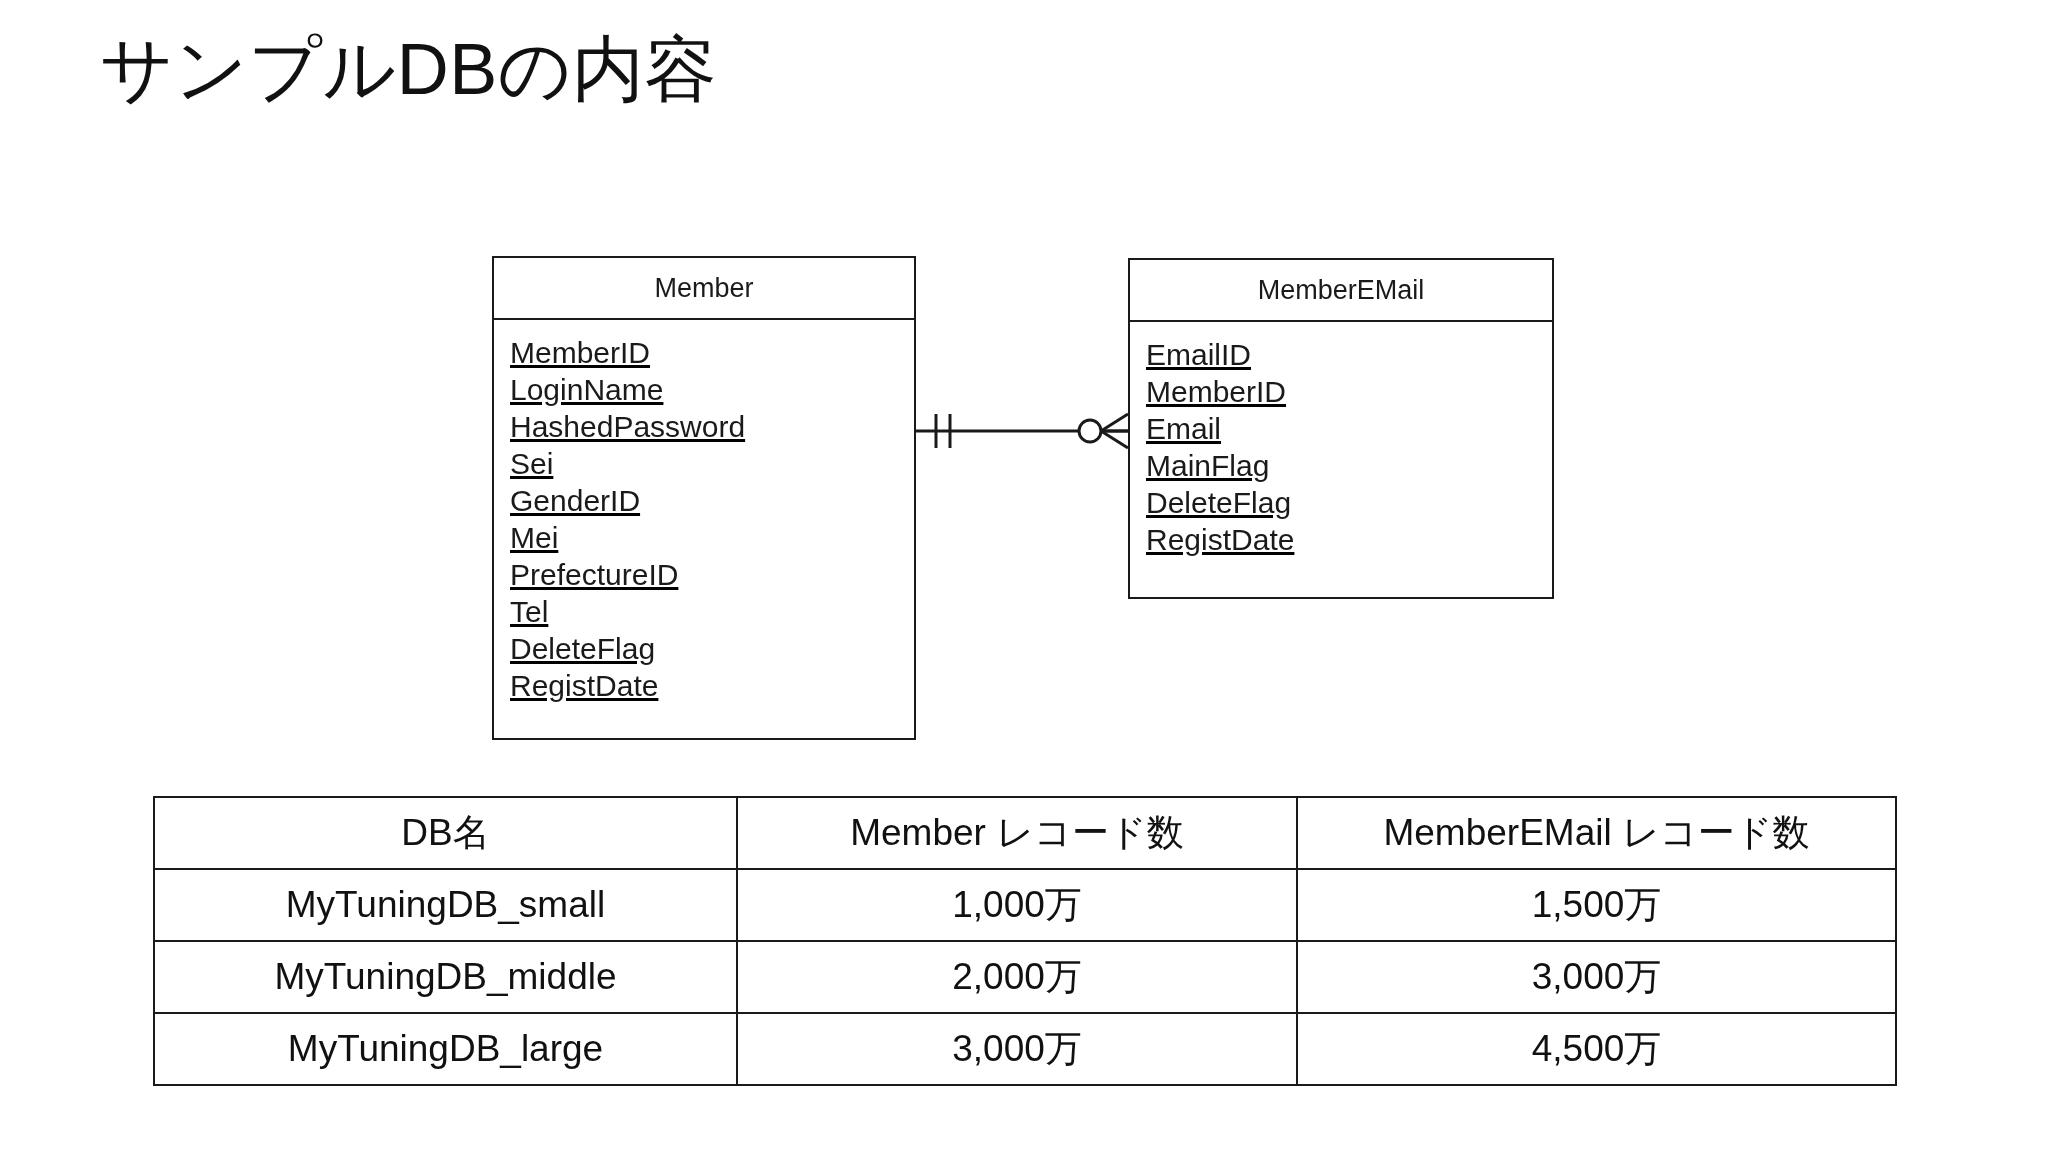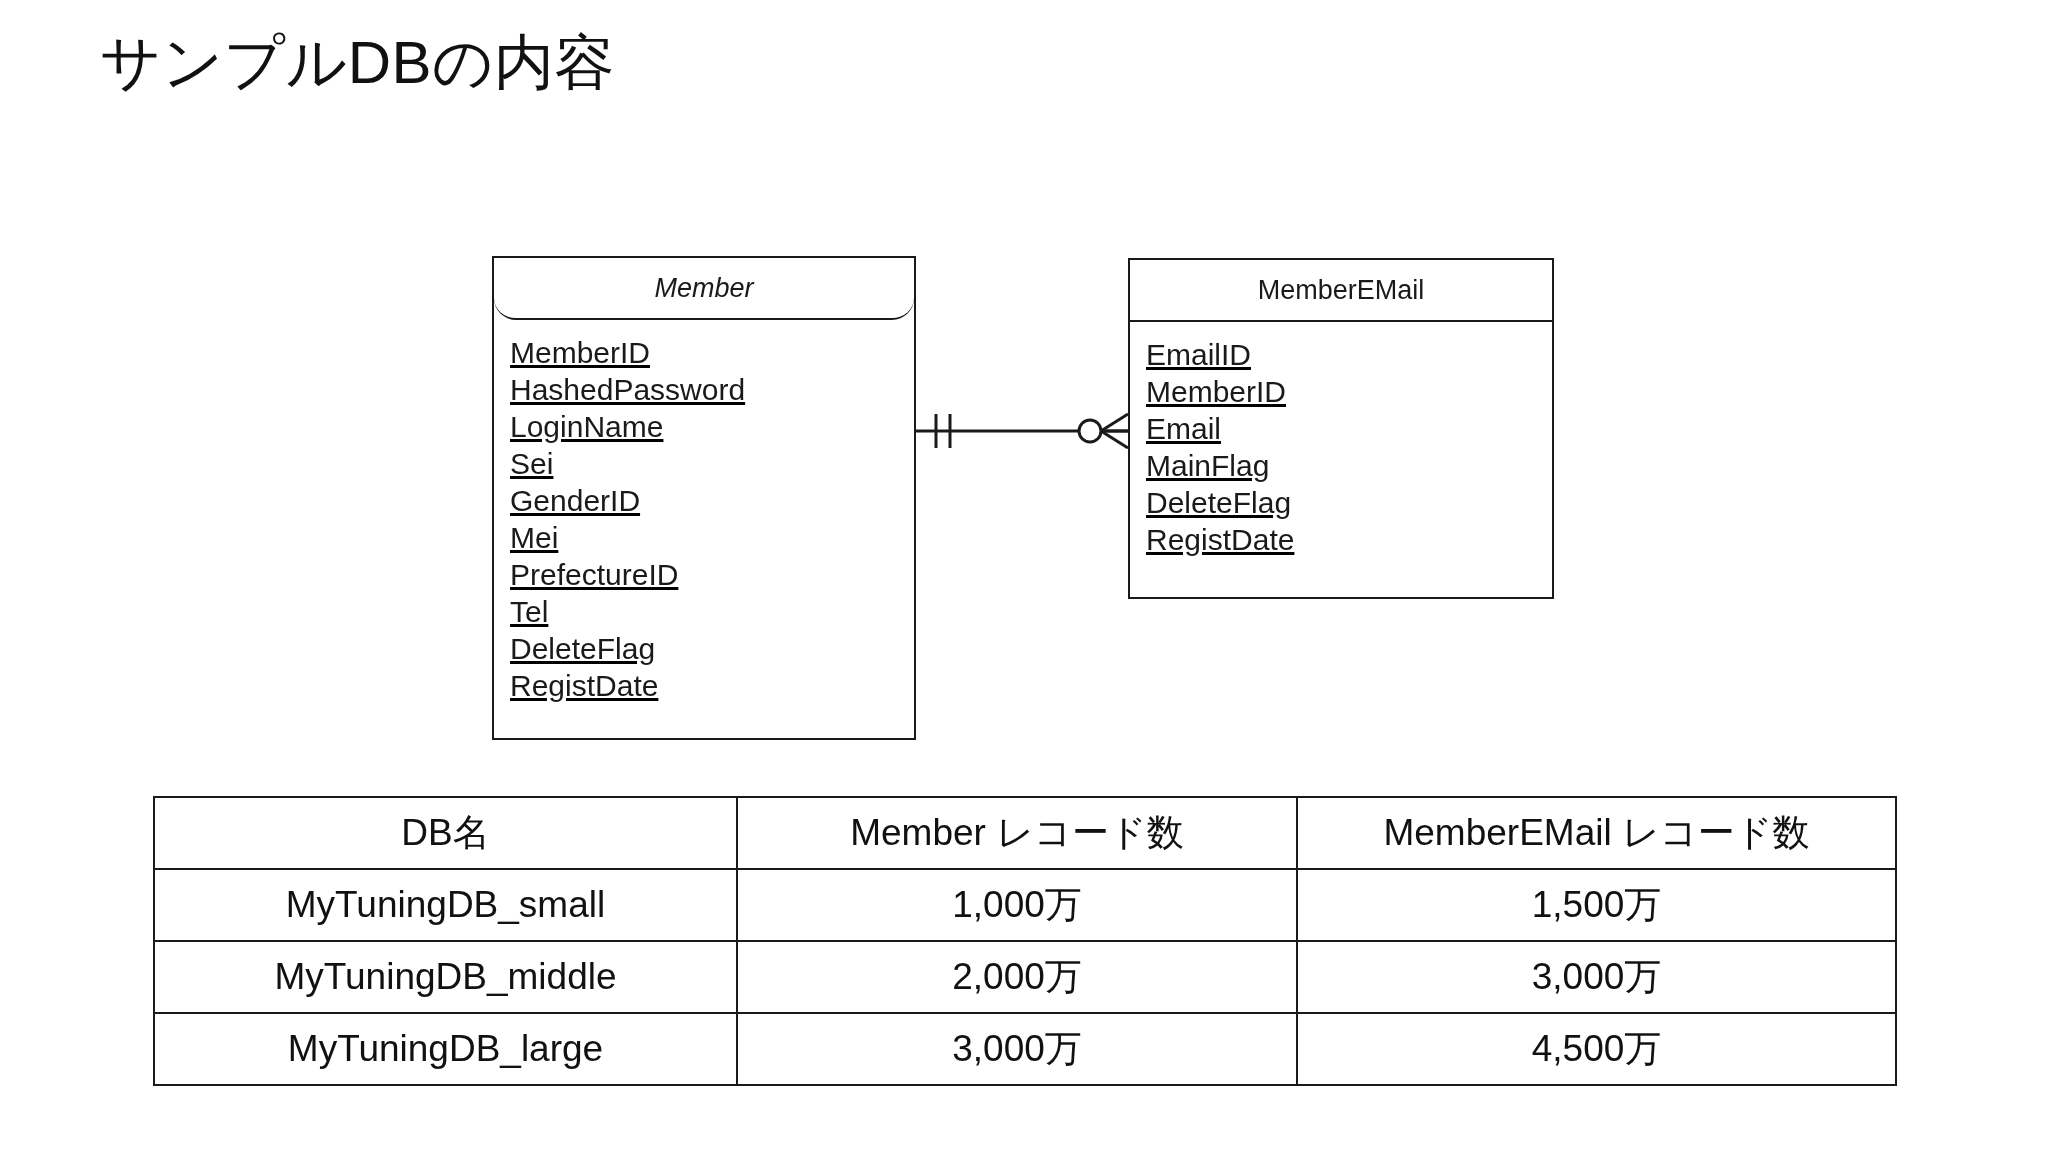--- a/index.html
+++ b/index.html
@@ -14,21 +14,21 @@
     overflow: hidden;
     font-family: "Liberation Sans", "DejaVu Sans", sans-serif;
     color: #000000;
   }
 
   
   .slide-title {
     position: absolute;
     left: 100px;
     top: 28px;
-    font-size: 60px;
+    font-size: 72px;
     line-height: 1.15;
     font-weight: 400;
     color: #111111;
     letter-spacing: 0.5px;
     white-space: nowrap;
   }
 
   
   .er-canvas {
     position: absolute;
@@ -49,22 +49,20 @@
     box-sizing: border-box;
     height: 62px;
     border-bottom: 2px solid #1a1a1a;
     display: flex;
     align-items: center;
     justify-content: center;
     font-size: 27px;
     color: #1a1a1a;
   }
   .entity-header.italic {
-    font-style: italic;
-    border-radius: 22px;
   }
   .entity-body {
     padding: 14px 0 14px 16px;
     text-decoration: underline;
   }
   .attr {
     font-size: 30px;
     line-height: 37px;
     color: #1a1a1a;
     white-space: nowrap;
@@ -127,22 +125,22 @@
 
   <line x1="1128" y1="414" x2="1101" y2="431" stroke="#1a1a1a" stroke-width="3"></line>
   <line x1="1128" y1="431" x2="1101" y2="431" stroke="#1a1a1a" stroke-width="3"></line>
   <line x1="1128" y1="448" x2="1101" y2="431" stroke="#1a1a1a" stroke-width="3"></line>
 </svg>
 
 <div class="entity" id="entity-member">
   <div class="entity-header italic">Member</div>
   <div class="entity-body">
     <div class="attr">MemberID</div>
+    <div class="attr">LoginName</div>
     <div class="attr">HashedPassword</div>
-    <div class="attr">LoginName</div>
     <div class="attr">Sei</div>
     <div class="attr">GenderID</div>
     <div class="attr">Mei</div>
     <div class="attr">PrefectureID</div>
     <div class="attr">Tel</div>
     <div class="attr">DeleteFlag</div>
     <div class="attr">RegistDate</div>
   </div>
 </div>
 

